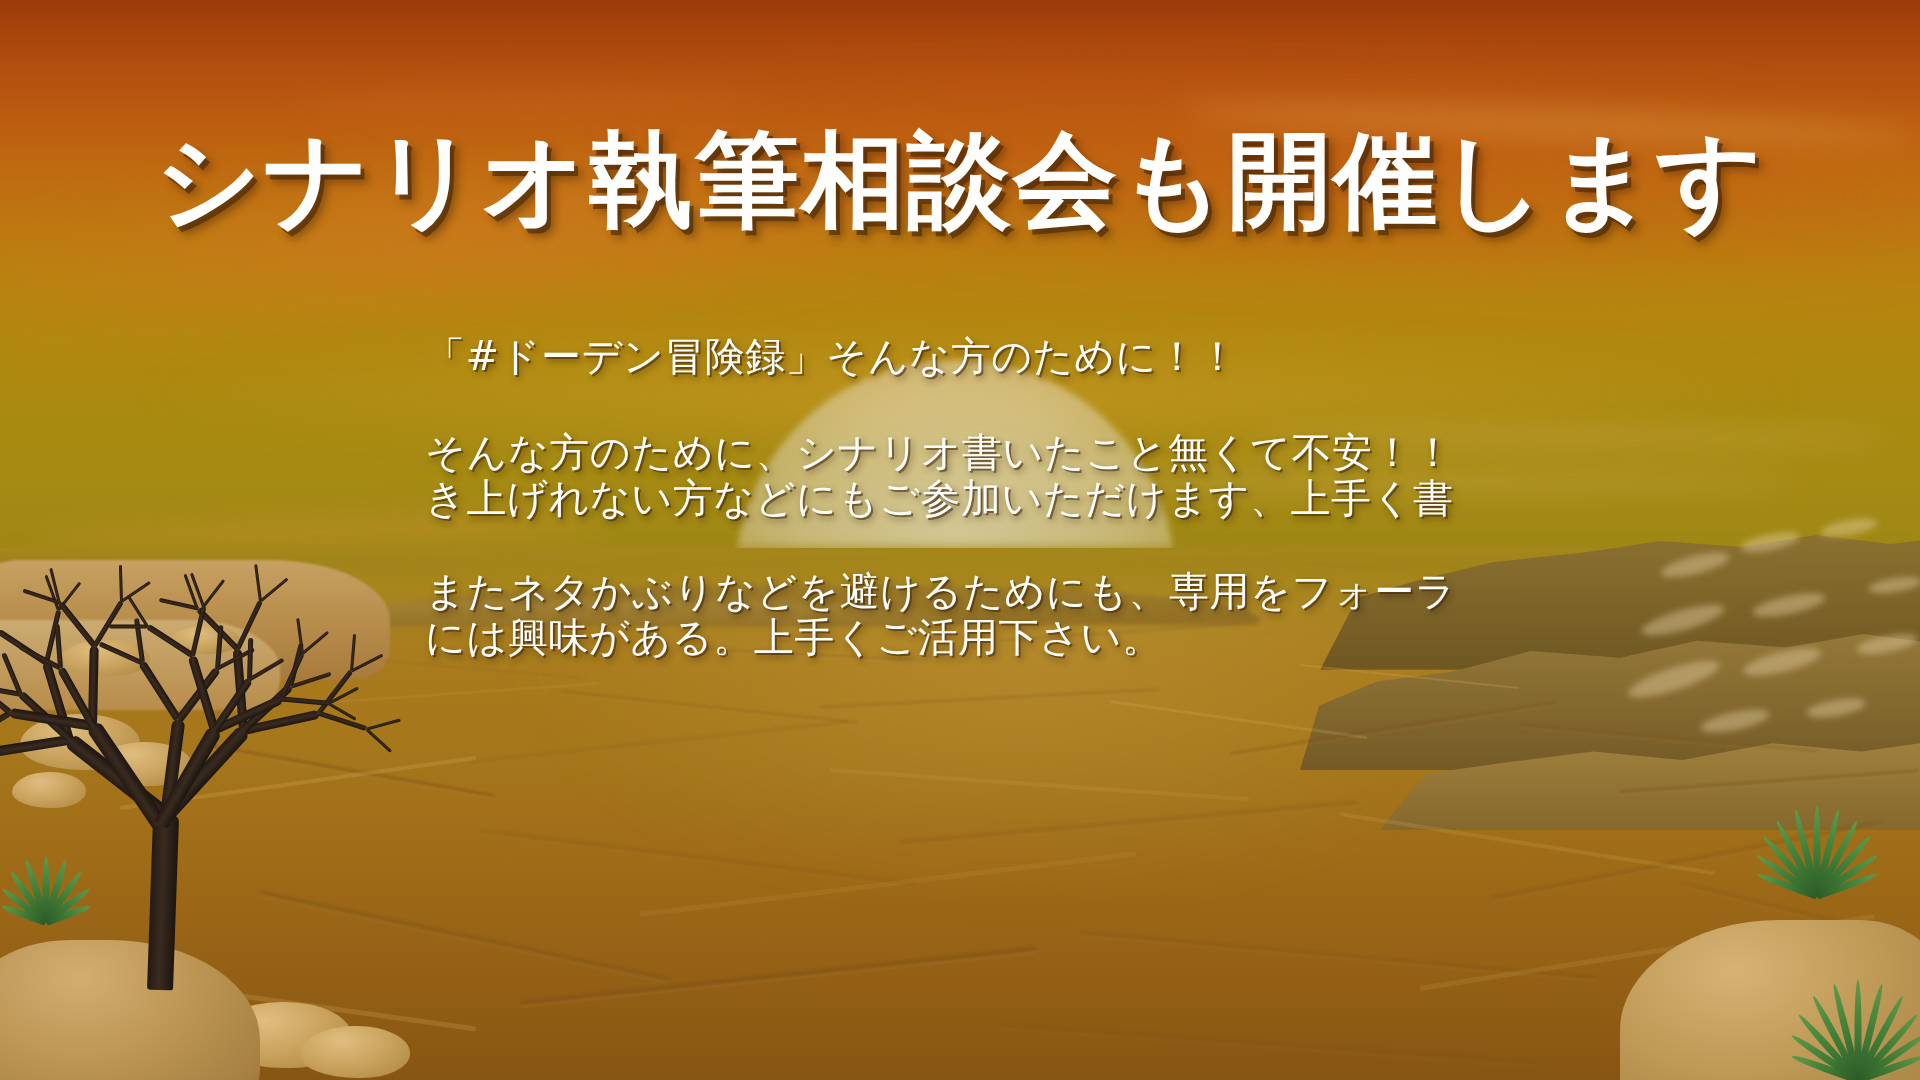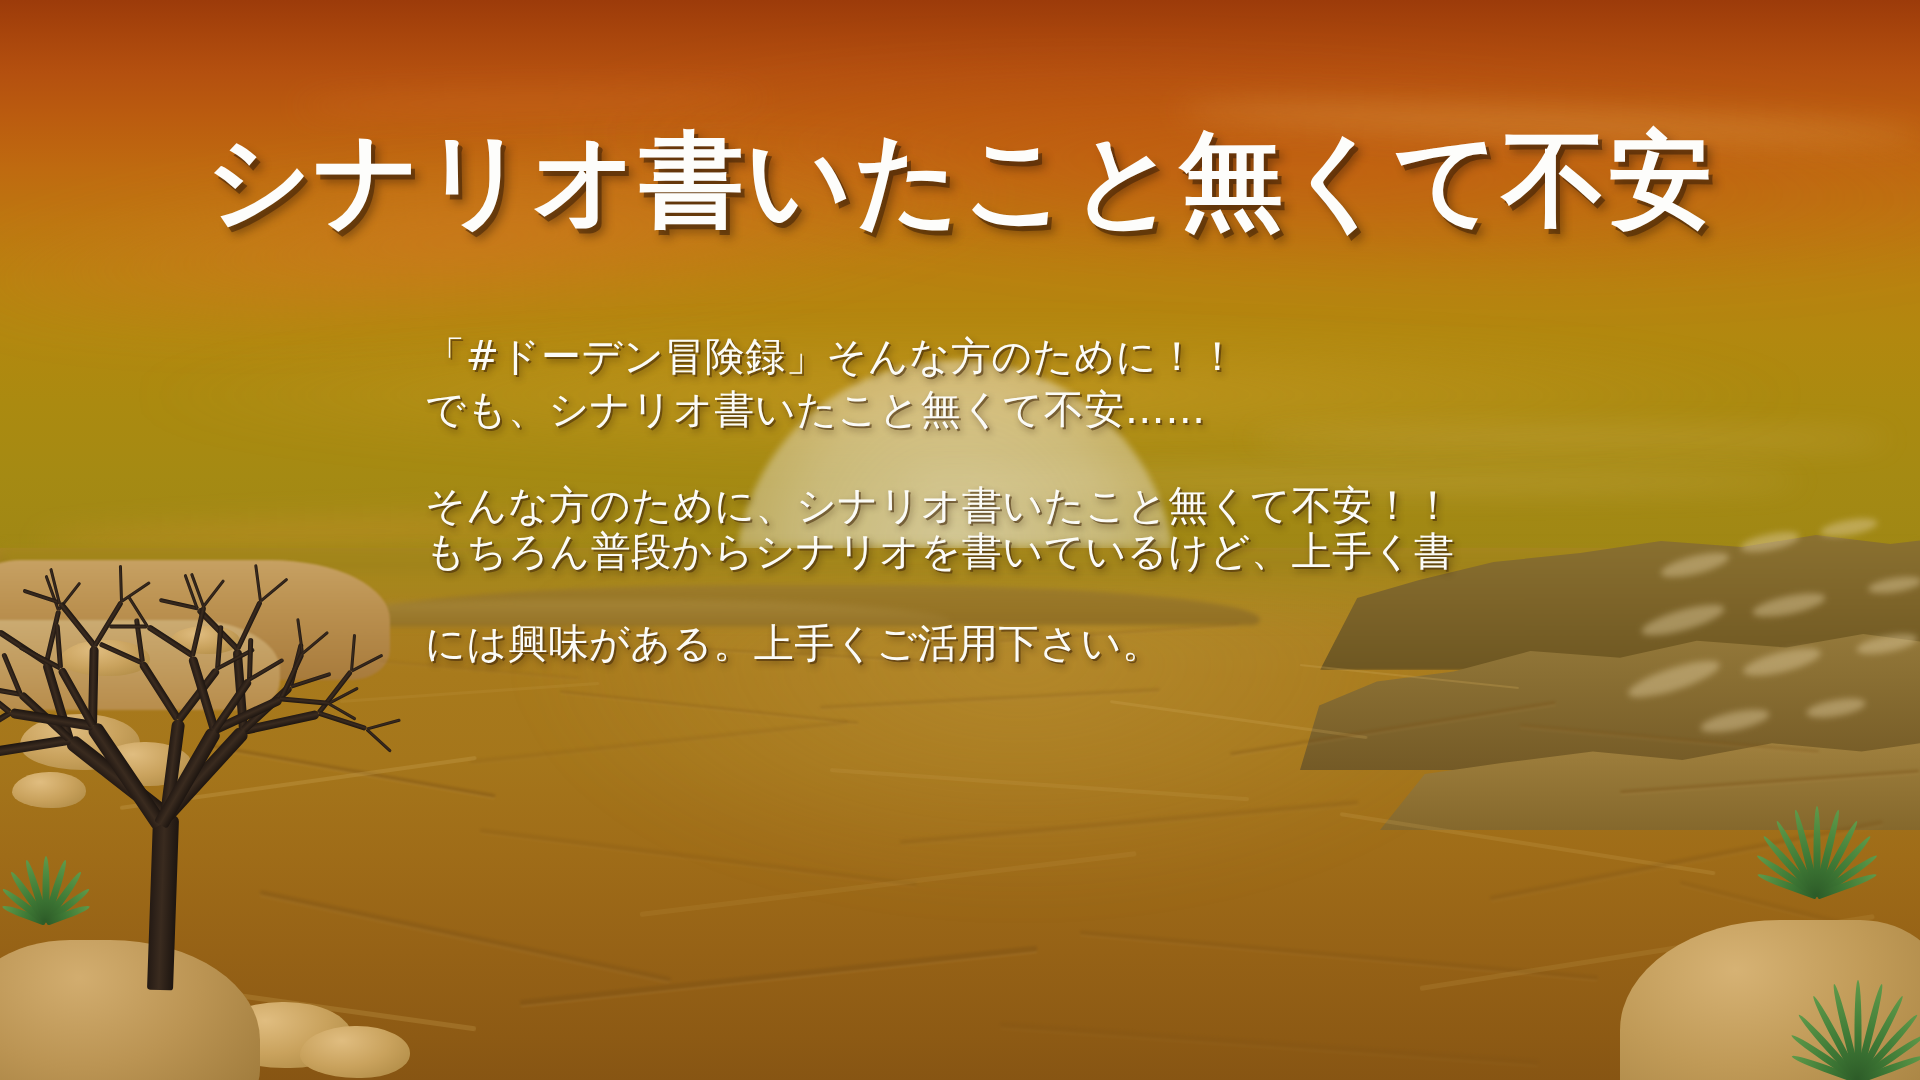--- a/index.html
+++ b/index.html
@@ -472,32 +472,32 @@
       <div class="branch" style="left: 290.937px; top: 187.804px; width: 3.34428px; height: 35.574px; transform: rotate(-7.75deg); transform-origin: 50% 100%;"></div>
       <div class="branch" style="left: 291.045px; top: 189.837px; width: 3.12852px; height: 33.5412px; transform: rotate(50deg); transform-origin: 50% 100%;"></div>
       <div class="branch" style="left: 268.408px; top: 221.427px; width: 5.046px; height: 47.916px; transform: rotate(95.25deg); transform-origin: 50% 100%;"></div>
       <div class="branch" style="left: 317.082px; top: 240.186px; width: 3.12852px; height: 33.5412px; transform: rotate(62.25deg); transform-origin: 50% 100%;"></div>
       <div class="branch" style="left: 317.146px; top: 242.102px; width: 3px; height: 31.6246px; transform: rotate(120deg); transform-origin: 50% 100%;"></div>
       <div class="branch" style="left: 201.25px; top: 239.237px; width: 7.5px; height: 60.5px; transform: rotate(34.7deg); transform-origin: 50% 100%;"></div>
       <div class="branch" style="left: 237.116px; top: 207.647px; width: 4.65px; height: 42.35px; transform: rotate(1.7deg); transform-origin: 50% 100%;"></div>
       <div class="branch" style="left: 237.266px; top: 210.067px; width: 4.35px; height: 39.93px; transform: rotate(59.45deg); transform-origin: 50% 100%;"></div>
     </div>
 
-  <div class="headline">シナリオ書いたこと無くて不安</div>
+  <div class="headline">シナリオ執筆相談会も開催します</div>
 
   <div class="body-block" id="body-block">
       <div class="para">
         <div class="line">「#ドーデン冒険録」そんな方のために！！</div>
-        <div class="line">でも、シナリオ書いたこと無くて不安……</div>
       </div>
       <div class="para tight">
         <div class="line">そんな方のために、シナリオ書いたこと無くて不安！！</div>
-        <div class="line">もちろん普段からシナリオを書いているけど、上手く書</div>
+        <div class="line">き上げれない方などにもご参加いただけます、上手く書</div>
       </div>
       <div class="para tight">
+        <div class="line">またネタかぶりなどを避けるためにも、専用をフォーラ</div>
         <div class="line">には興味がある。上手くご活用下さい。</div>
       </div>
     </div>
 
 <div class="cliff-hl" style="left: 1660px; top: 556px; width: 70px; height: 18px; transform: rotate(-14deg);"></div>
     <div class="cliff-hl" style="left: 1740px; top: 534px; width: 60px; height: 16px; transform: rotate(-12deg);"></div>
     <div class="cliff-hl" style="left: 1820px; top: 520px; width: 58px; height: 15px; transform: rotate(-10deg);"></div>
     <div class="cliff-hl" style="left: 1640px; top: 610px; width: 86px; height: 20px; transform: rotate(-16deg);"></div>
     <div class="cliff-hl" style="left: 1752px; top: 596px; width: 74px; height: 18px; transform: rotate(-12deg);"></div>
     <div class="cliff-hl" style="left: 1868px; top: 578px; width: 54px; height: 14px; transform: rotate(-9deg);"></div>

